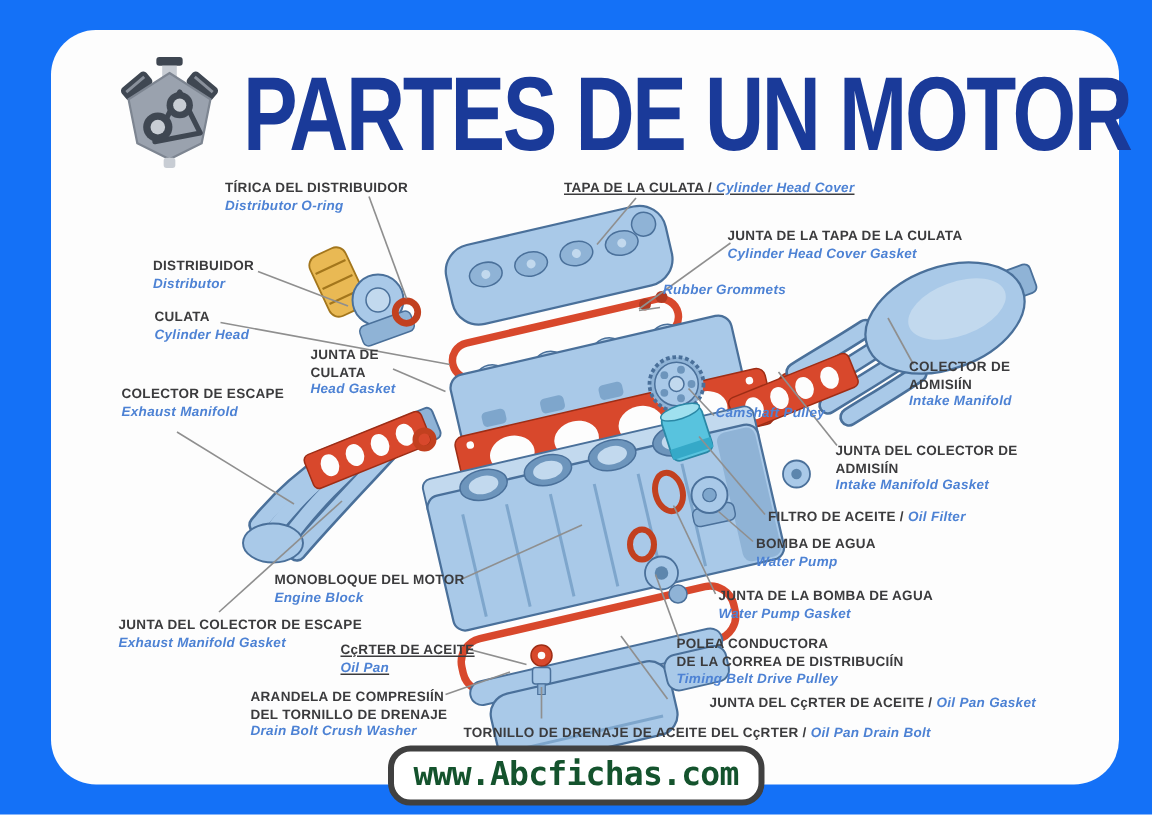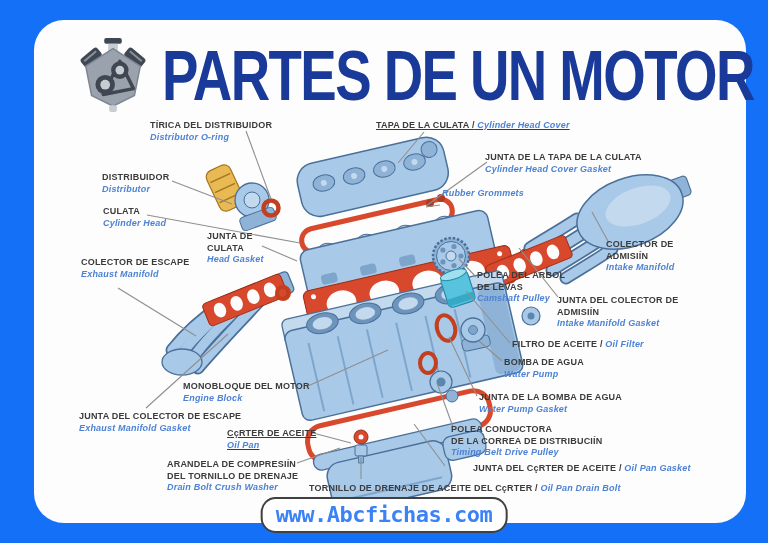--- a/index.html
+++ b/index.html
@@ -24,23 +24,23 @@
   .part-label{
     position:absolute;
     font:bold 9px/11.5px "Liberation Sans",sans-serif;
     color:#3b3b3d;letter-spacing:.2px;white-space:nowrap;
   }
   .part-label .es{display:block;white-space:pre-line;}
   .part-label .en{display:block;font-style:italic;color:#4d82d4;}
   .part-label.inline .es,.part-label.inline .en{display:inline;white-space:nowrap;}
   .site-badge{
     position:absolute;left:50%;top:497px;transform:translateX(-50%);
-    background:#ffffff;border:2px solid #404040;border-radius:15px;
+    background:#ffffff;border:4px solid #404040;border-radius:15px;
     padding:2px 13px;
-    font:bold 22px/28px "DejaVu Sans Mono",monospace;color:#3b82f6;
+    font:bold 22px/28px "DejaVu Sans Mono",monospace;color:#14532d;
     letter-spacing:-.5px;white-space:nowrap;
   }
 </style>
 </head>
 <body>
 
 <div class="card">
 
   <svg class="header-icon" viewBox="0 0 80 80">
     <rect x="31" y="3" width="18" height="6" rx="2" fill="#3f4752"></rect>
@@ -318,22 +318,20 @@
     </div>
     <div class="part-label" style="left: 442px; top: 188px;">
       <span class="en">Rubber Grommets</span>
     </div>
     <div class="part-label" style="left: 606px; top: 239px;">
       <span class="es">COLECTOR DE
 ADMISIÍN</span>
       <span class="en">Intake Manifold</span>
     </div>
     <div class="part-label" style="left: 477px; top: 270px;">
-      <span class="es">POLEA DEL ARBOL
-DE LEVAS</span>
       <span class="en">Camshaft Pulley</span>
     </div>
     <div class="part-label" style="left: 557px; top: 295px;">
       <span class="es">JUNTA DEL COLECTOR DE
 ADMISIÍN</span>
       <span class="en">Intake Manifold Gasket</span>
     </div>
     <div class="part-label inline" style="left: 512px; top: 339px;"><span class="es">FILTRO DE ACEITE /</span><span class="en"> Oil Filter</span></div>
     <div class="part-label" style="left: 504px; top: 357px;">
       <span class="es">BOMBA DE AGUA</span>

